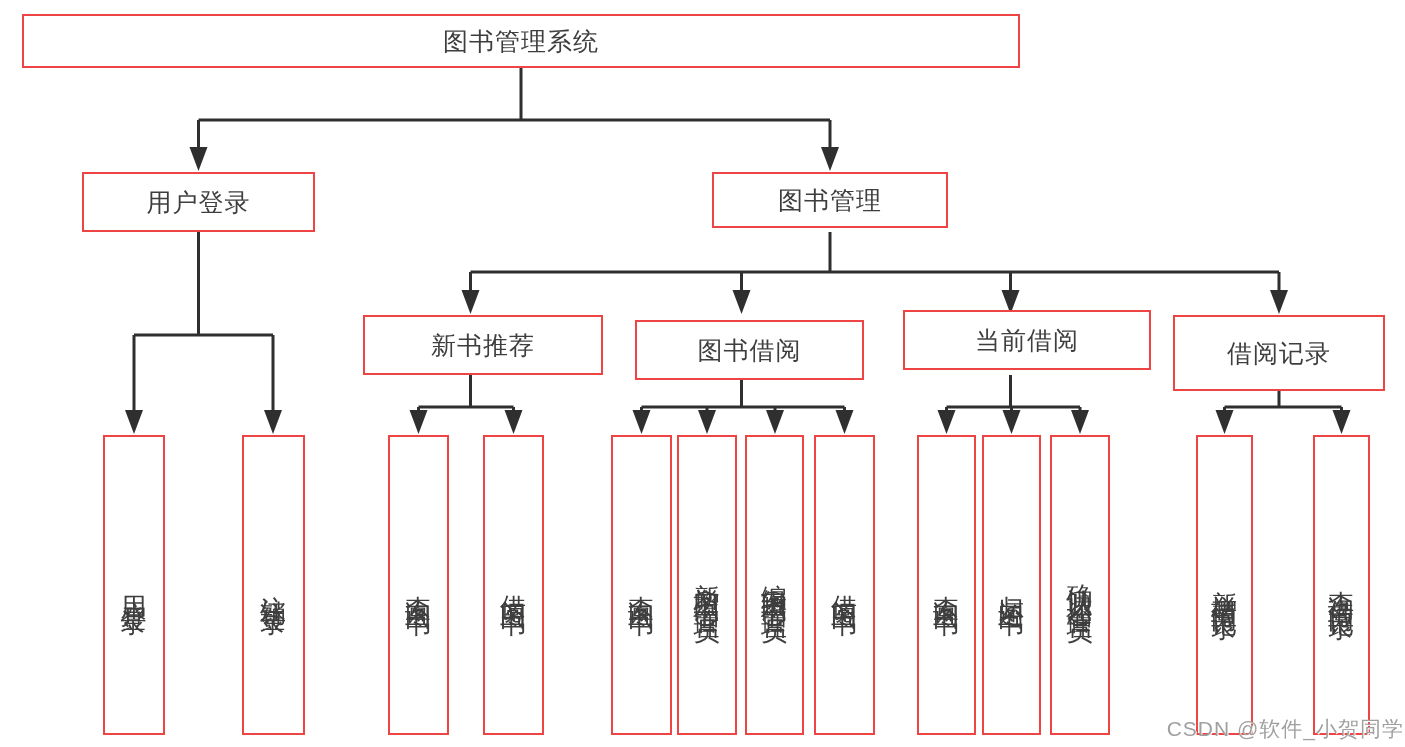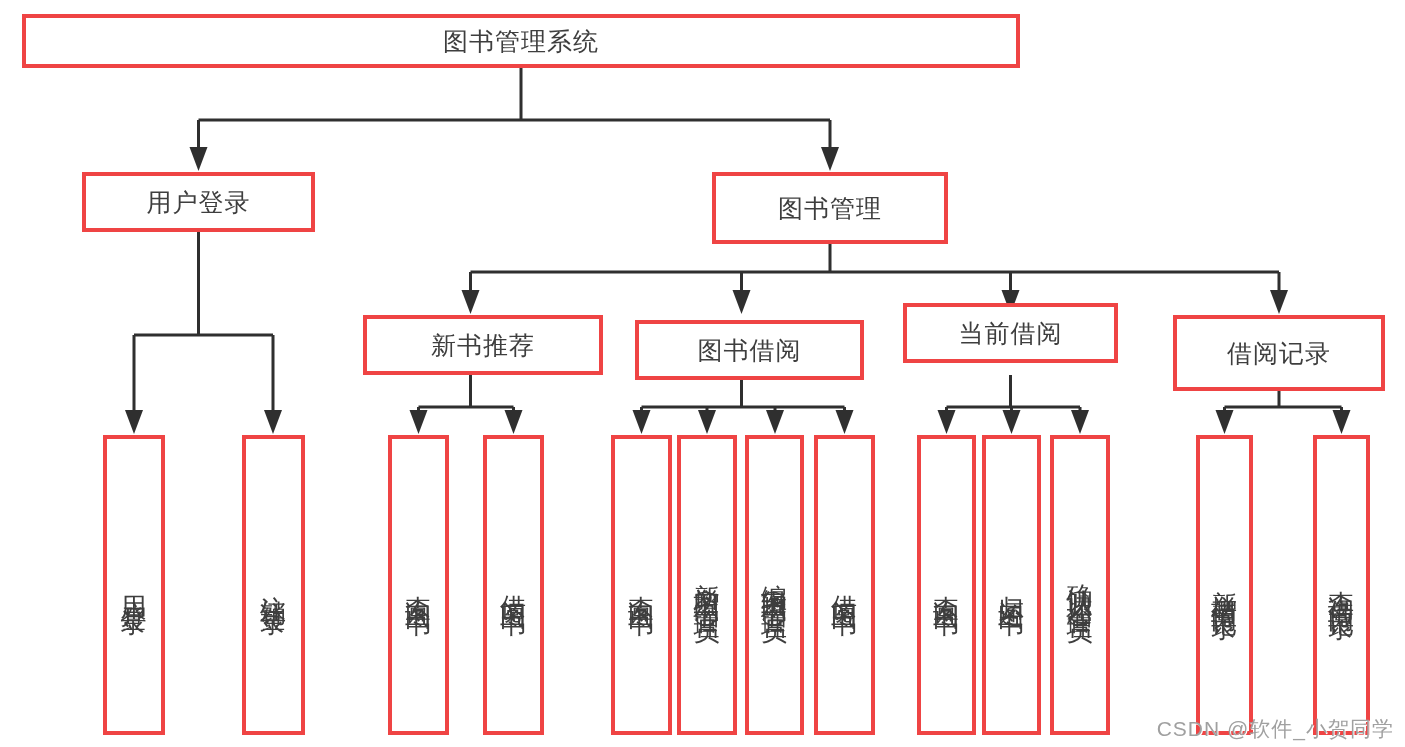--- a/index.html
+++ b/index.html
@@ -5,31 +5,31 @@
   html,body{margin:0;padding:0;background:#fff;}
   .canvas{
     position:relative;width:1405px;height:747px;background:#ffffff;
     font-family:"Liberation Sans","DejaVu Sans",sans-serif;overflow:hidden;
   }
   .wires{position:absolute;left:0;top:0;width:1405px;height:747px;}
   .wires path.ln{fill:none;stroke:#2f2f2f;stroke-width:3;}
   .wires path.ah{fill:#2f2f2f;stroke:none;}
   .hbox,.vbox{
     position:absolute;box-sizing:border-box;background:#ffffff;
-    border:4px solid #ef4444;display:flex;align-items:center;justify-content:center;
+    border:2px solid #ef4444;display:flex;align-items:center;justify-content:center;
     color:#3e3e3e;
   }
   .hbox span{font-size:25px;letter-spacing:1px;white-space:nowrap;}
   .vbox span{
     writing-mode:vertical-rl;text-orientation:mixed;
     font-size:26px;letter-spacing:5px;line-height:1;white-space:nowrap;
   }
   .leaf{top:435px;height:300px;}
   .watermark{
-    position:absolute;right:11px;bottom:4px;z-index:5;
+    position:absolute;right:1px;bottom:4px;z-index:5;
     font-size:21px;color:#a0a0a0;letter-spacing:1px;
     text-shadow:1px 1px 0 #ffffff;
   }
 </style>
 </head>
 <body>
 
 <div class="canvas">
 
   <svg class="wires" viewBox="0 0 1405 747" xmlns="http://www.w3.org/2000/svg">
@@ -82,31 +82,31 @@
     </g>
   </svg>
 
   <div class="hbox" style="left:22px;top:14px;width:998px;height:54px">
     <span>图书管理系统</span>
   </div>
 
   <div class="hbox" style="left:82px;top:172px;width:233px;height:60px">
     <span>用户登录</span>
   </div>
-  <div class="hbox" style="left:712px;top:172px;width:236px;height:72px">
+  <div class="hbox" style="left:712px;top:172px;width:236px;height:56px">
     <span>图书管理</span>
   </div>
 
   <div class="hbox" style="left:363px;top:315px;width:240px;height:60px">
     <span>新书推荐</span>
   </div>
   <div class="hbox" style="left:635px;top:320px;width:229px;height:60px">
     <span>图书借阅</span>
   </div>
-  <div class="hbox" style="left:903px;top:303px;width:215px;height:60px">
+  <div class="hbox" style="left:903px;top:310px;width:248px;height:60px">
     <span>当前借阅</span>
   </div>
   <div class="hbox" style="left:1173px;top:315px;width:212px;height:76px">
     <span>借阅记录</span>
   </div>
 
   <div class="vbox leaf" style="left:103px;width:62px">
     <span>用户登录</span>
   </div>
   <div class="vbox leaf" style="left:242px;width:63px">

